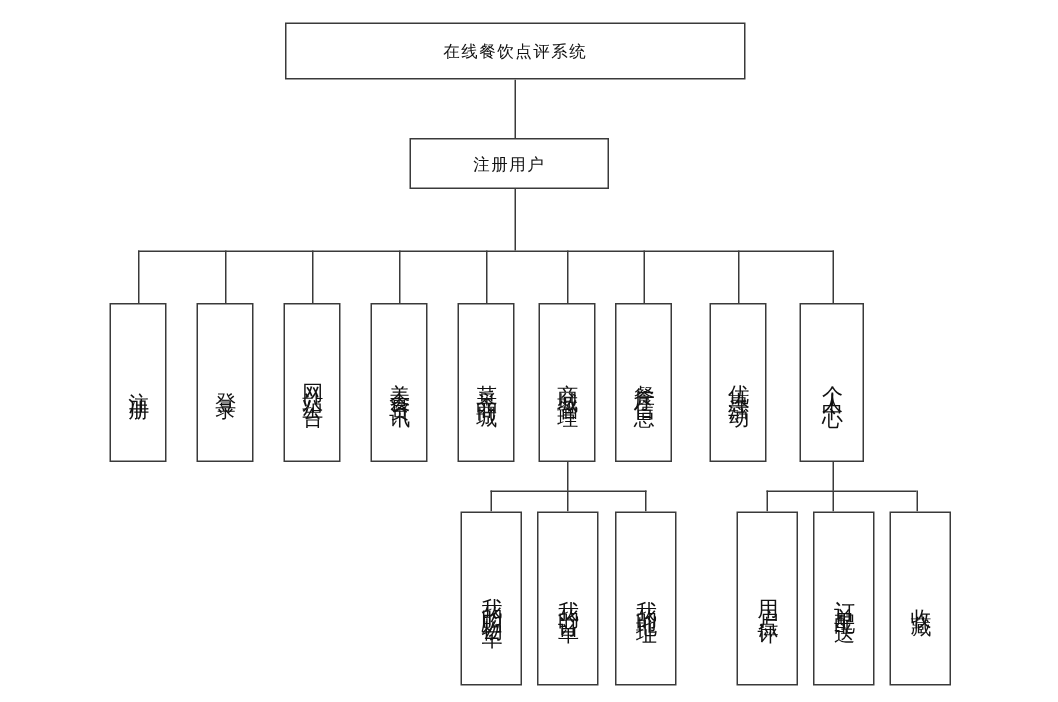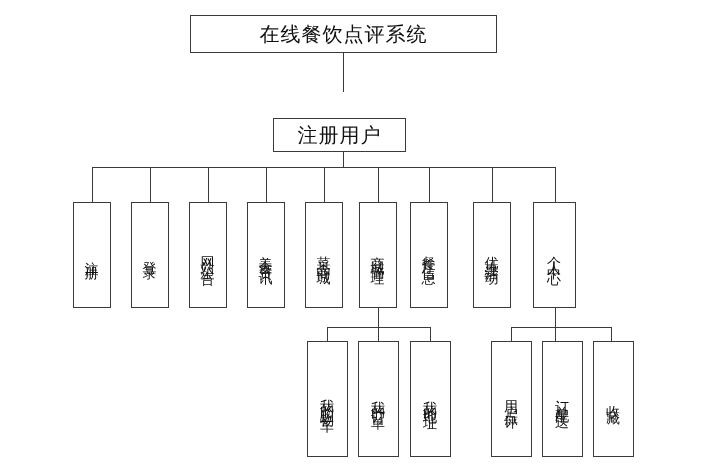--- a/index.html
+++ b/index.html
@@ -21,21 +21,21 @@
     border: 1px solid #3a3a3a;
     background: #ffffff;
     display: flex;
     align-items: center;
     justify-content: center;
     color: #111111;
     z-index: 2;
   }
   .node.horizontal {
     writing-mode: horizontal-tb;
-    font-size: 20px;
+    font-size: 11px;
     letter-spacing: 1px;
   }
   .node.vertical {
     writing-mode: vertical-rl;
     text-orientation: upright;
     font-size: 14px;
     letter-spacing: 5px;
     line-height: 1;
   }
   .node-label {
@@ -54,21 +54,21 @@
 <body>
 
 <div id="diagram-canvas">
 
   <div class="node horizontal" style="left:190px; top:15px; width:307px; height:38px;">
     <span class="node-label">在线餐饮点评系统</span>
   </div>
 
   <div class="connector v" style="left:343px; top:53px; height:39px;"></div>
 
-  <div class="node horizontal" style="left:273px; top:92px; width:133px; height:34px;margin-top:26px;">
+  <div class="node horizontal" style="left:273px; top:92px; width:133px; height:34px;">
     <span class="node-label">注册用户</span>
   </div>
 
   <div class="connector v" style="left:343px; top:126px; height:41px;"></div>
 
   <div class="connector h" style="left:92px; top:167px; width:464px;"></div>
 
   <div class="connector v" style="left:92px; top:167px; height:35px;"></div>
   <div class="connector v" style="left:150px; top:167px; height:35px;"></div>
   <div class="connector v" style="left:208px; top:167px; height:35px;"></div>

